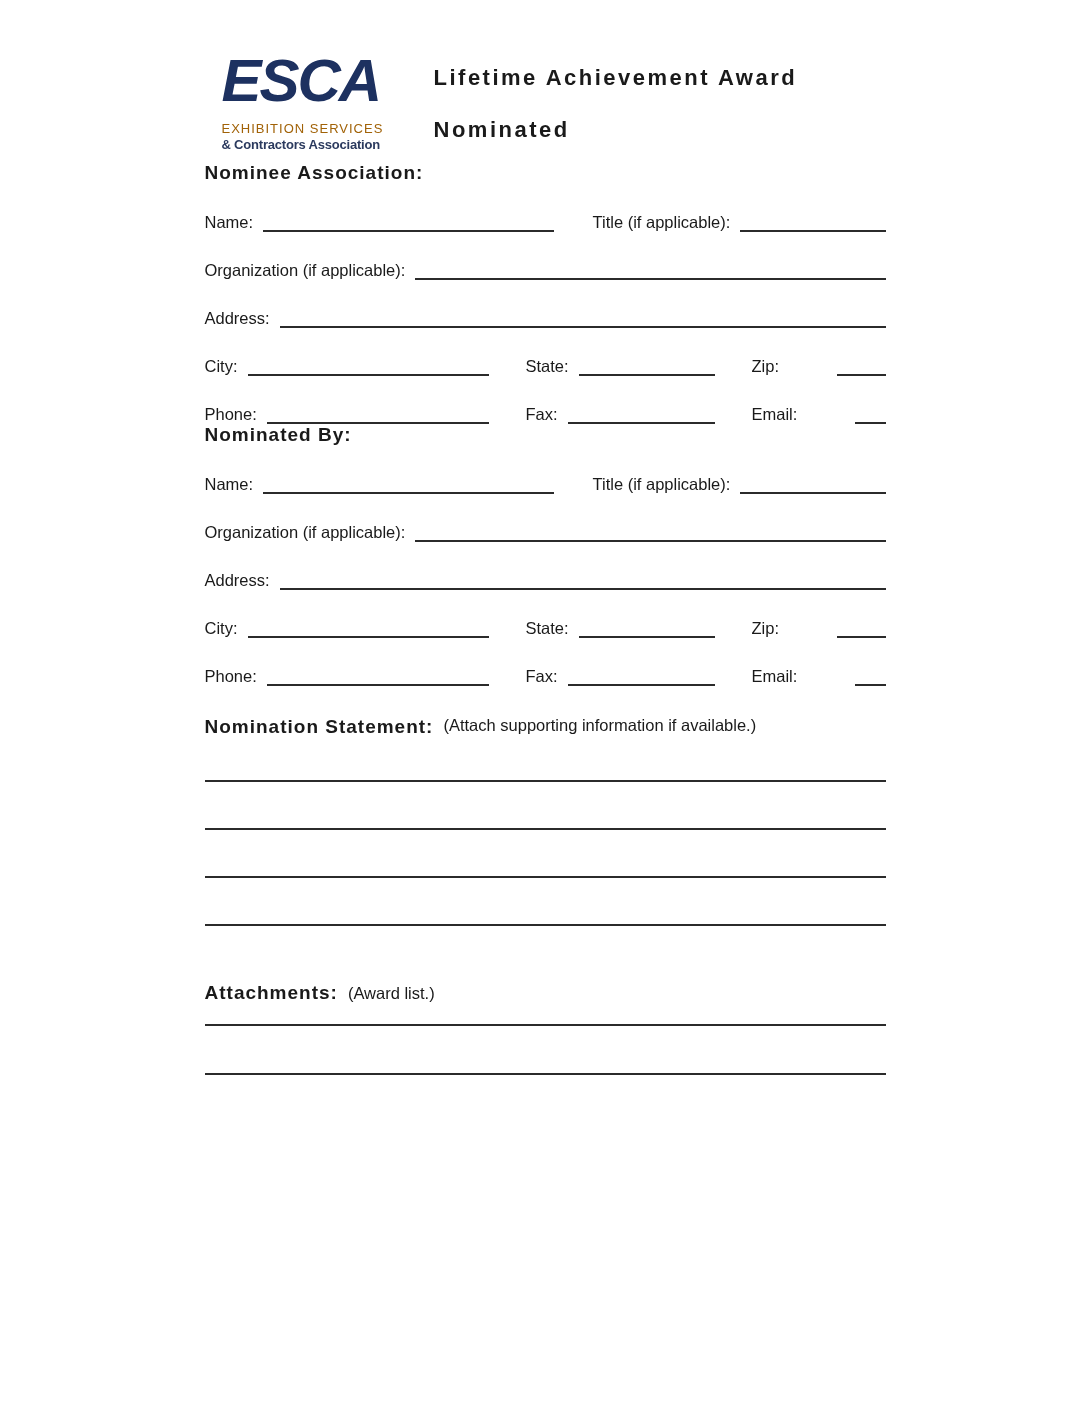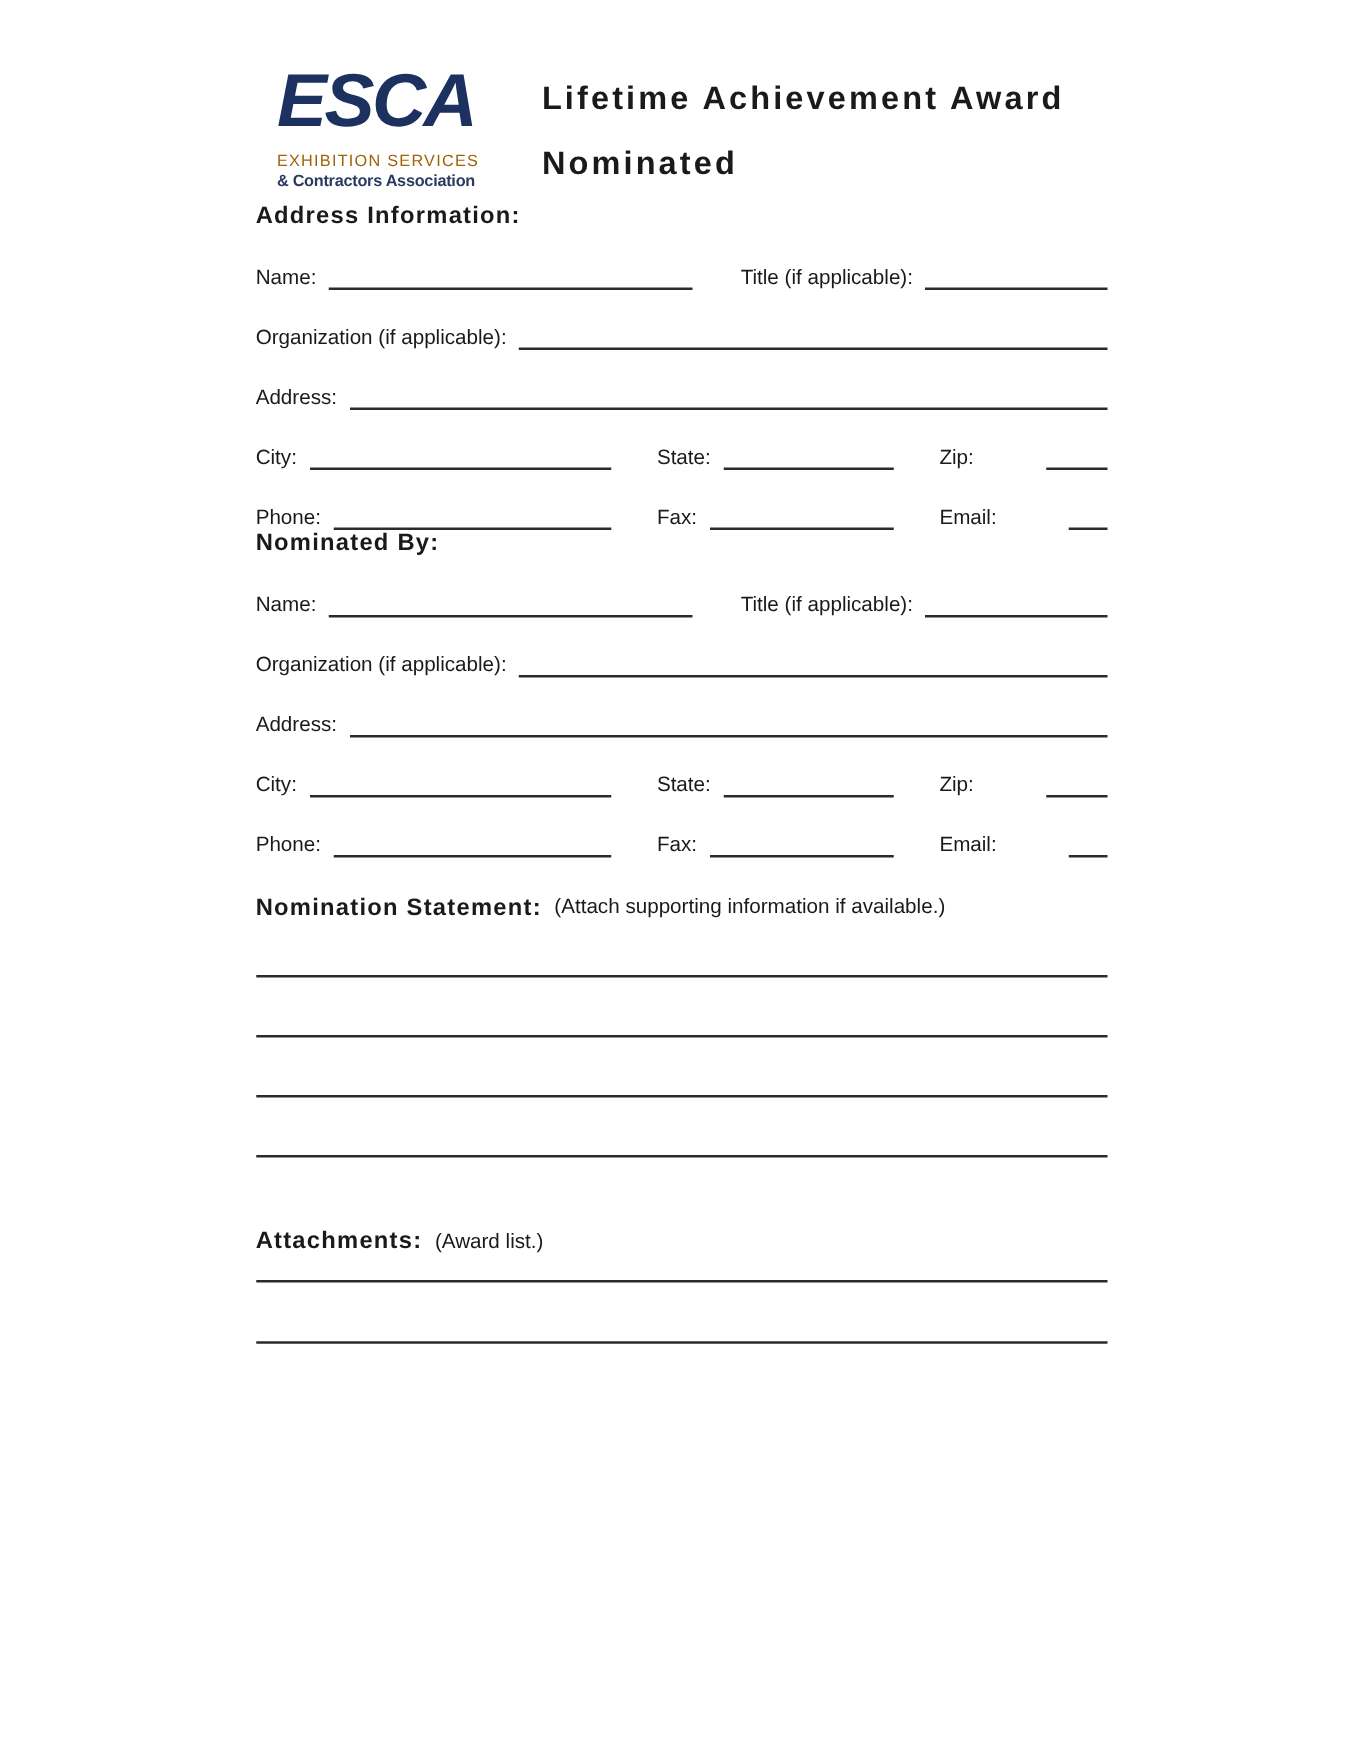--- a/index.html
+++ b/index.html
@@ -48,21 +48,21 @@
     font-size: 13px;
     font-weight: 700;
     letter-spacing: -0.2px;
     margin-top: 1px;
     color: #2b3a5e;
     white-space: nowrap;
   }
   .form-title {
     margin-left: 30px;
     margin-top: 0;
-    font-size: 26px;
+    font-size: 22px;
     font-weight: 700;
     letter-spacing: 2.5px;
     line-height: 52px;
     color: #1a1a1a;
   }
 
   
   .date-block {
     margin-top: 69px;
     display: flex;
@@ -151,21 +151,21 @@
   <header class="masthead">
     <div class="logo">
       <div class="logo-acronym">ESCA</div>
       <div class="logo-tag1">EXHIBITION SERVICES</div>
       <div class="logo-tag2">&amp; Contractors Association</div>
     </div>
     <h1 class="form-title"><span>Lifetime Achievement Award</span><br><span>Nominated</span></h1>
   </header>
 
 
-  <div class="section-heading h-nominee">Address Information:</div>
+  <div class="section-heading h-nominee">Nominee Association:</div>
 
   <section>
     <div class="frow">
       <div class="field col-name">
         <span class="flabel">Name:</span>
         <span class="fline"></span>
       </div>
       <div class="field col-title">
         <span class="flabel">Title (if applicable):</span>
         <span class="fline"></span>

